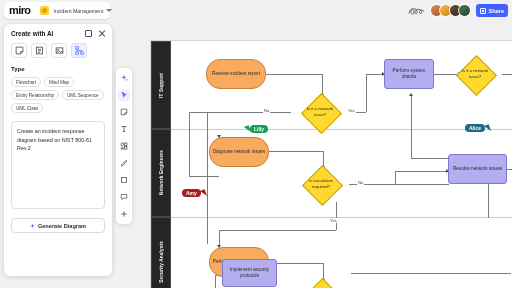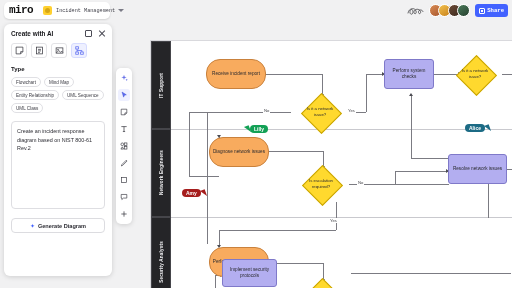--- a/index.html
+++ b/index.html
@@ -5,21 +5,21 @@
   html,body{margin:0;padding:0;}
   body{
     width:512px;height:288px;overflow:hidden;
     background:#f1f1f2;
     font-family:"Liberation Sans","DejaVu Sans",sans-serif;
     -webkit-font-smoothing:antialiased;
   }
   .app{position:relative;width:512px;height:288px;}
 
   
-  .topbar{position:absolute;left:0;top:0;width:512px;height:22px;background:#f1f1f2;z-index:40;font-family:Liberation Mono, monospace;}
+  .topbar{position:absolute;left:0;top:0;width:512px;height:22px;background:#f1f1f2;z-index:40;}
   .brandpill{
     position:absolute;left:4px;top:2px;height:17px;width:106px;
     background:#ffffff;border-radius:5px;box-shadow:0 1px 2px rgba(0,0,0,.13);
     display:flex;align-items:center;padding:0 5px;box-sizing:border-box;
   }
   .miro{font-size:11px;font-weight:700;letter-spacing:-.6px;color:#111;line-height:1;}
   .brand-sep{width:1px;height:11px;background:#e2e2e4;margin:0 5px;}
   .doc-ico{width:9px;height:9px;border-radius:2px;background:#ffd02f;position:relative;flex:0 0 auto;}
   .doc-ico:after{content:"";position:absolute;left:2px;top:2px;width:5px;height:5px;border-radius:50%;background:#b58500;opacity:.55;}
   .doctitle{font-size:5.2px;color:#41414a;margin-left:4px;white-space:nowrap;flex:1;}

